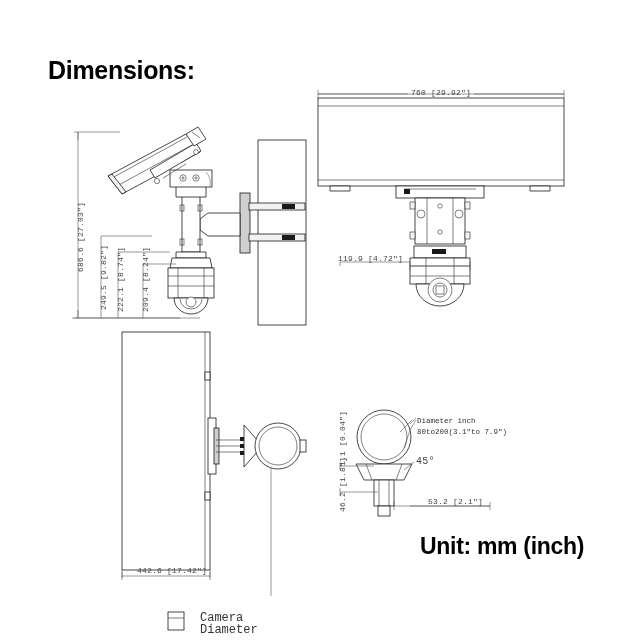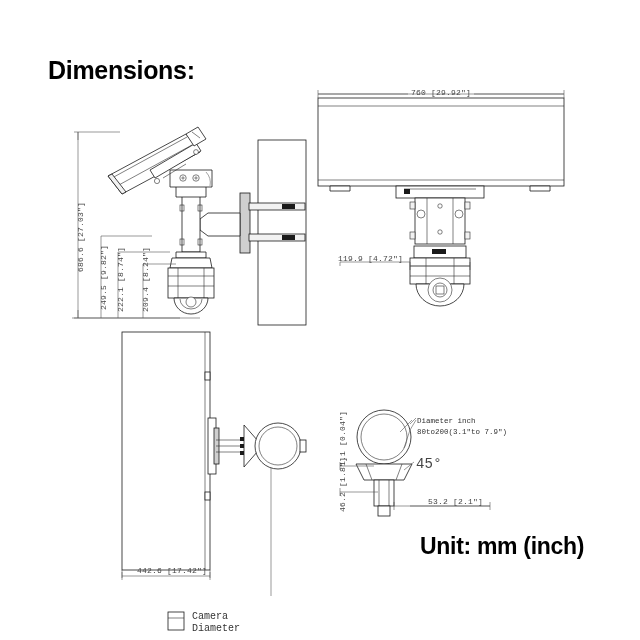--- a/index.html
+++ b/index.html
@@ -41,24 +41,25 @@
     position:absolute;
     font-family:"Liberation Mono","DejaVu Sans Mono",monospace;
     font-size:7.5px;
     color:#333;
     white-space:nowrap;
     line-height:1.35;
   }
   .legend-label{
     position:absolute;
     font-family:"Liberation Mono","DejaVu Sans Mono",monospace;
-    font-size:10px;
+    font-size:12px;
     color:#333;
     white-space:pre;
     line-height:1.35;
+    margin-left:8px;
   }
   svg{position:absolute;left:0;top:0;width:640px;height:640px;overflow:visible;}
   .ln{stroke:#1a1a1a;fill:none;stroke-width:0.8;}
   .ln-thin{stroke:#2b2b2b;fill:none;stroke-width:0.6;}
   .ln-x{stroke:#555;fill:none;stroke-width:0.55;}
   .dim{stroke:#555;fill:none;stroke-width:0.6;}
   .fillw{fill:#ffffff;}
   .fillg{fill:#f2f2f2;}
   .filld{fill:#cfcfcf;}
   .fillk{fill:#1a1a1a;}
@@ -276,21 +277,21 @@
   <div class="dimtext" style="left:137px;top:566px;">442.6 [17.42"]</div>
 
   <div class="legend-label" style="left:192px;top:610px;">Camera</div>
 
   <div class="legend-label" style="left:192px;top:622px;">Diameter</div>
 
   <div class="note" style="left:417px;top:416px;">Diameter inch</div>
 
   <div class="note" style="left:417px;top:427px;">80to200(3.1"to 7.9")</div>
 
-  <div class="dimtext" style="left:416px;top:456px;font-size:14px;text-align:center;">45°</div>
+  <div class="dimtext" style="left:416px;top:456px;font-size:10px;text-align:center;">45°</div>
 
   <div class="dimtext vert" style="left:338px;top:466px;">1.1 [0.04"]</div>
 
   <div class="dimtext vert" style="left:338px;top:512px;">46.2 [1.8"]</div>
 
   <div class="dimtext" style="left:428px;top:497px;">53.2 [2.1"]</div>
 
 </div>
 
 </body></html>

